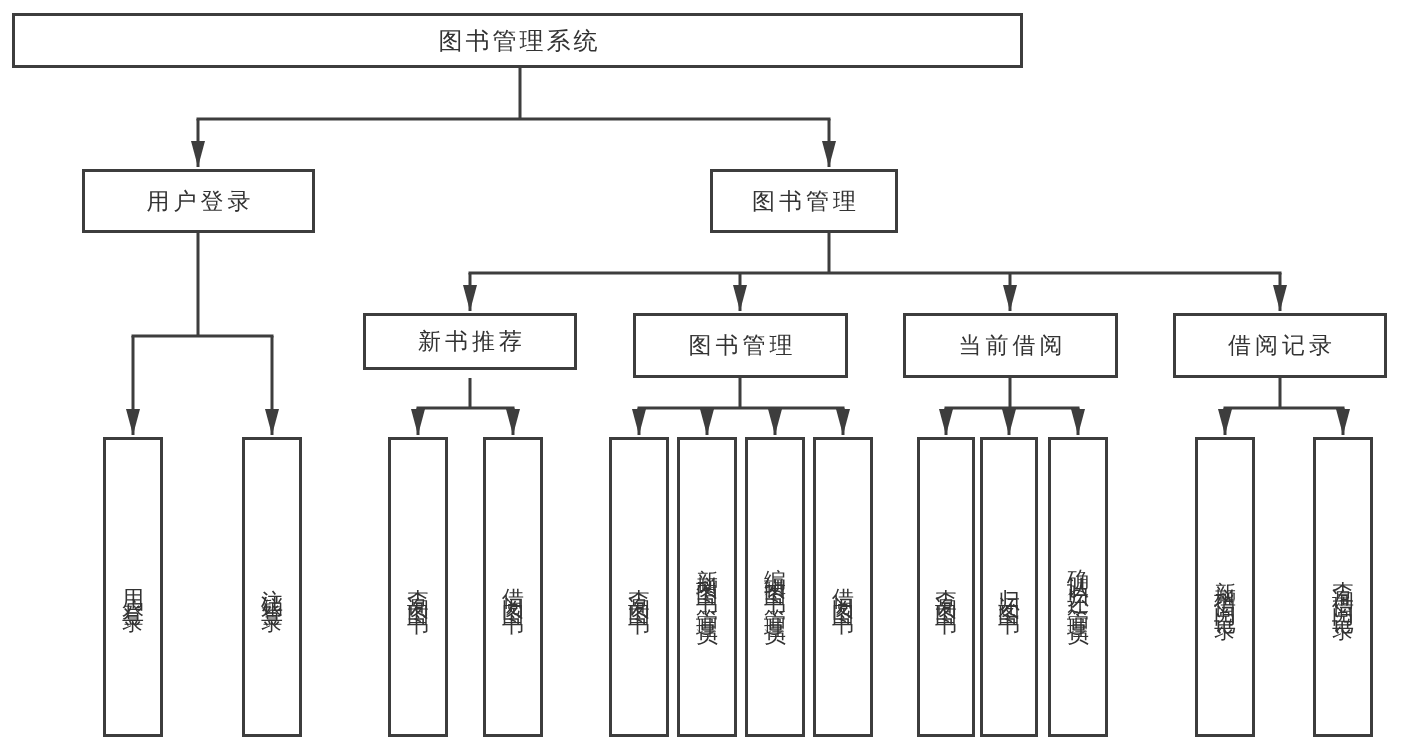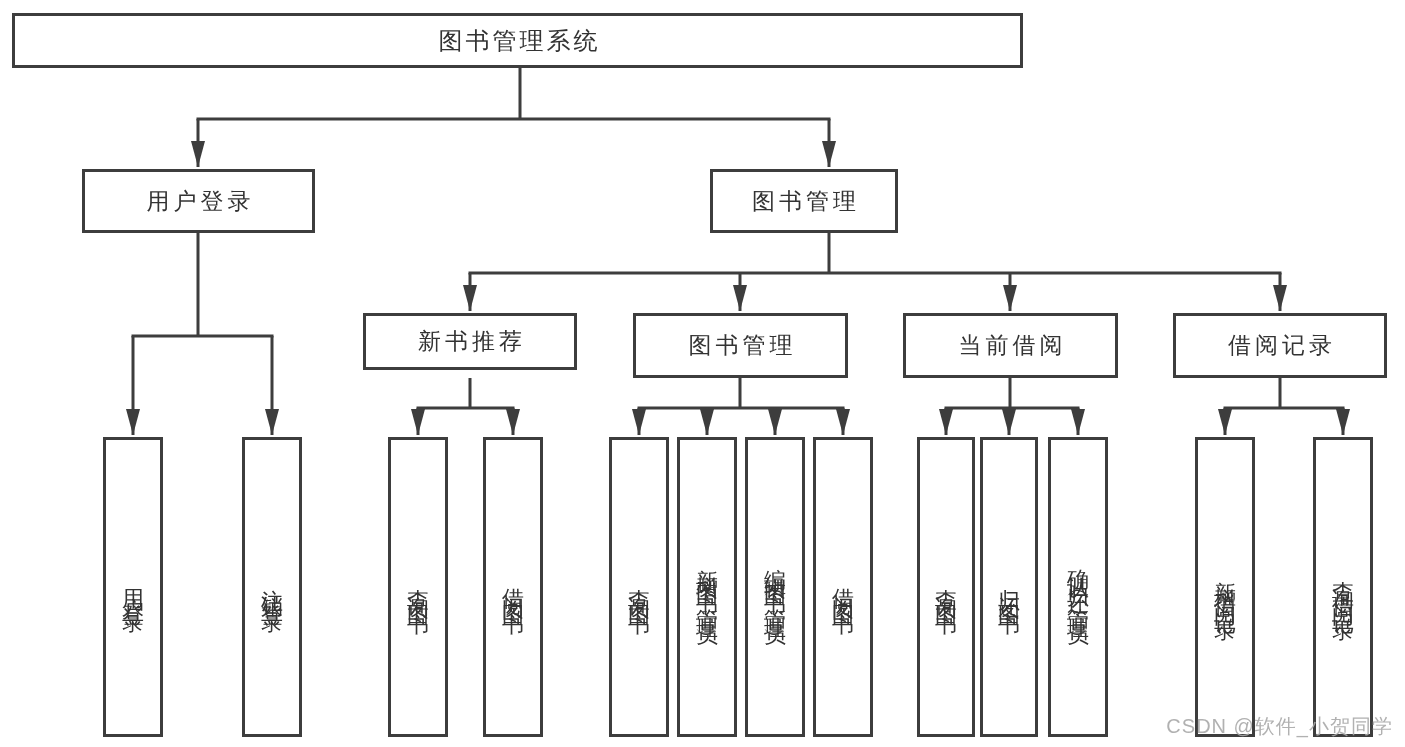--- a/index.html
+++ b/index.html
@@ -165,15 +165,14 @@
     <span>确认归还（管理员）</span>
   </div>
 
   <div class="node v" style="left:1195px;">
     <span>新增借阅记录</span>
   </div>
   <div class="node v" style="left:1313px;">
     <span>查询借阅记录</span>
   </div>
 
-  <div class="watermark">CSDN @软件_小贺同学</div>
 
 </div>
 
 </body></html>

